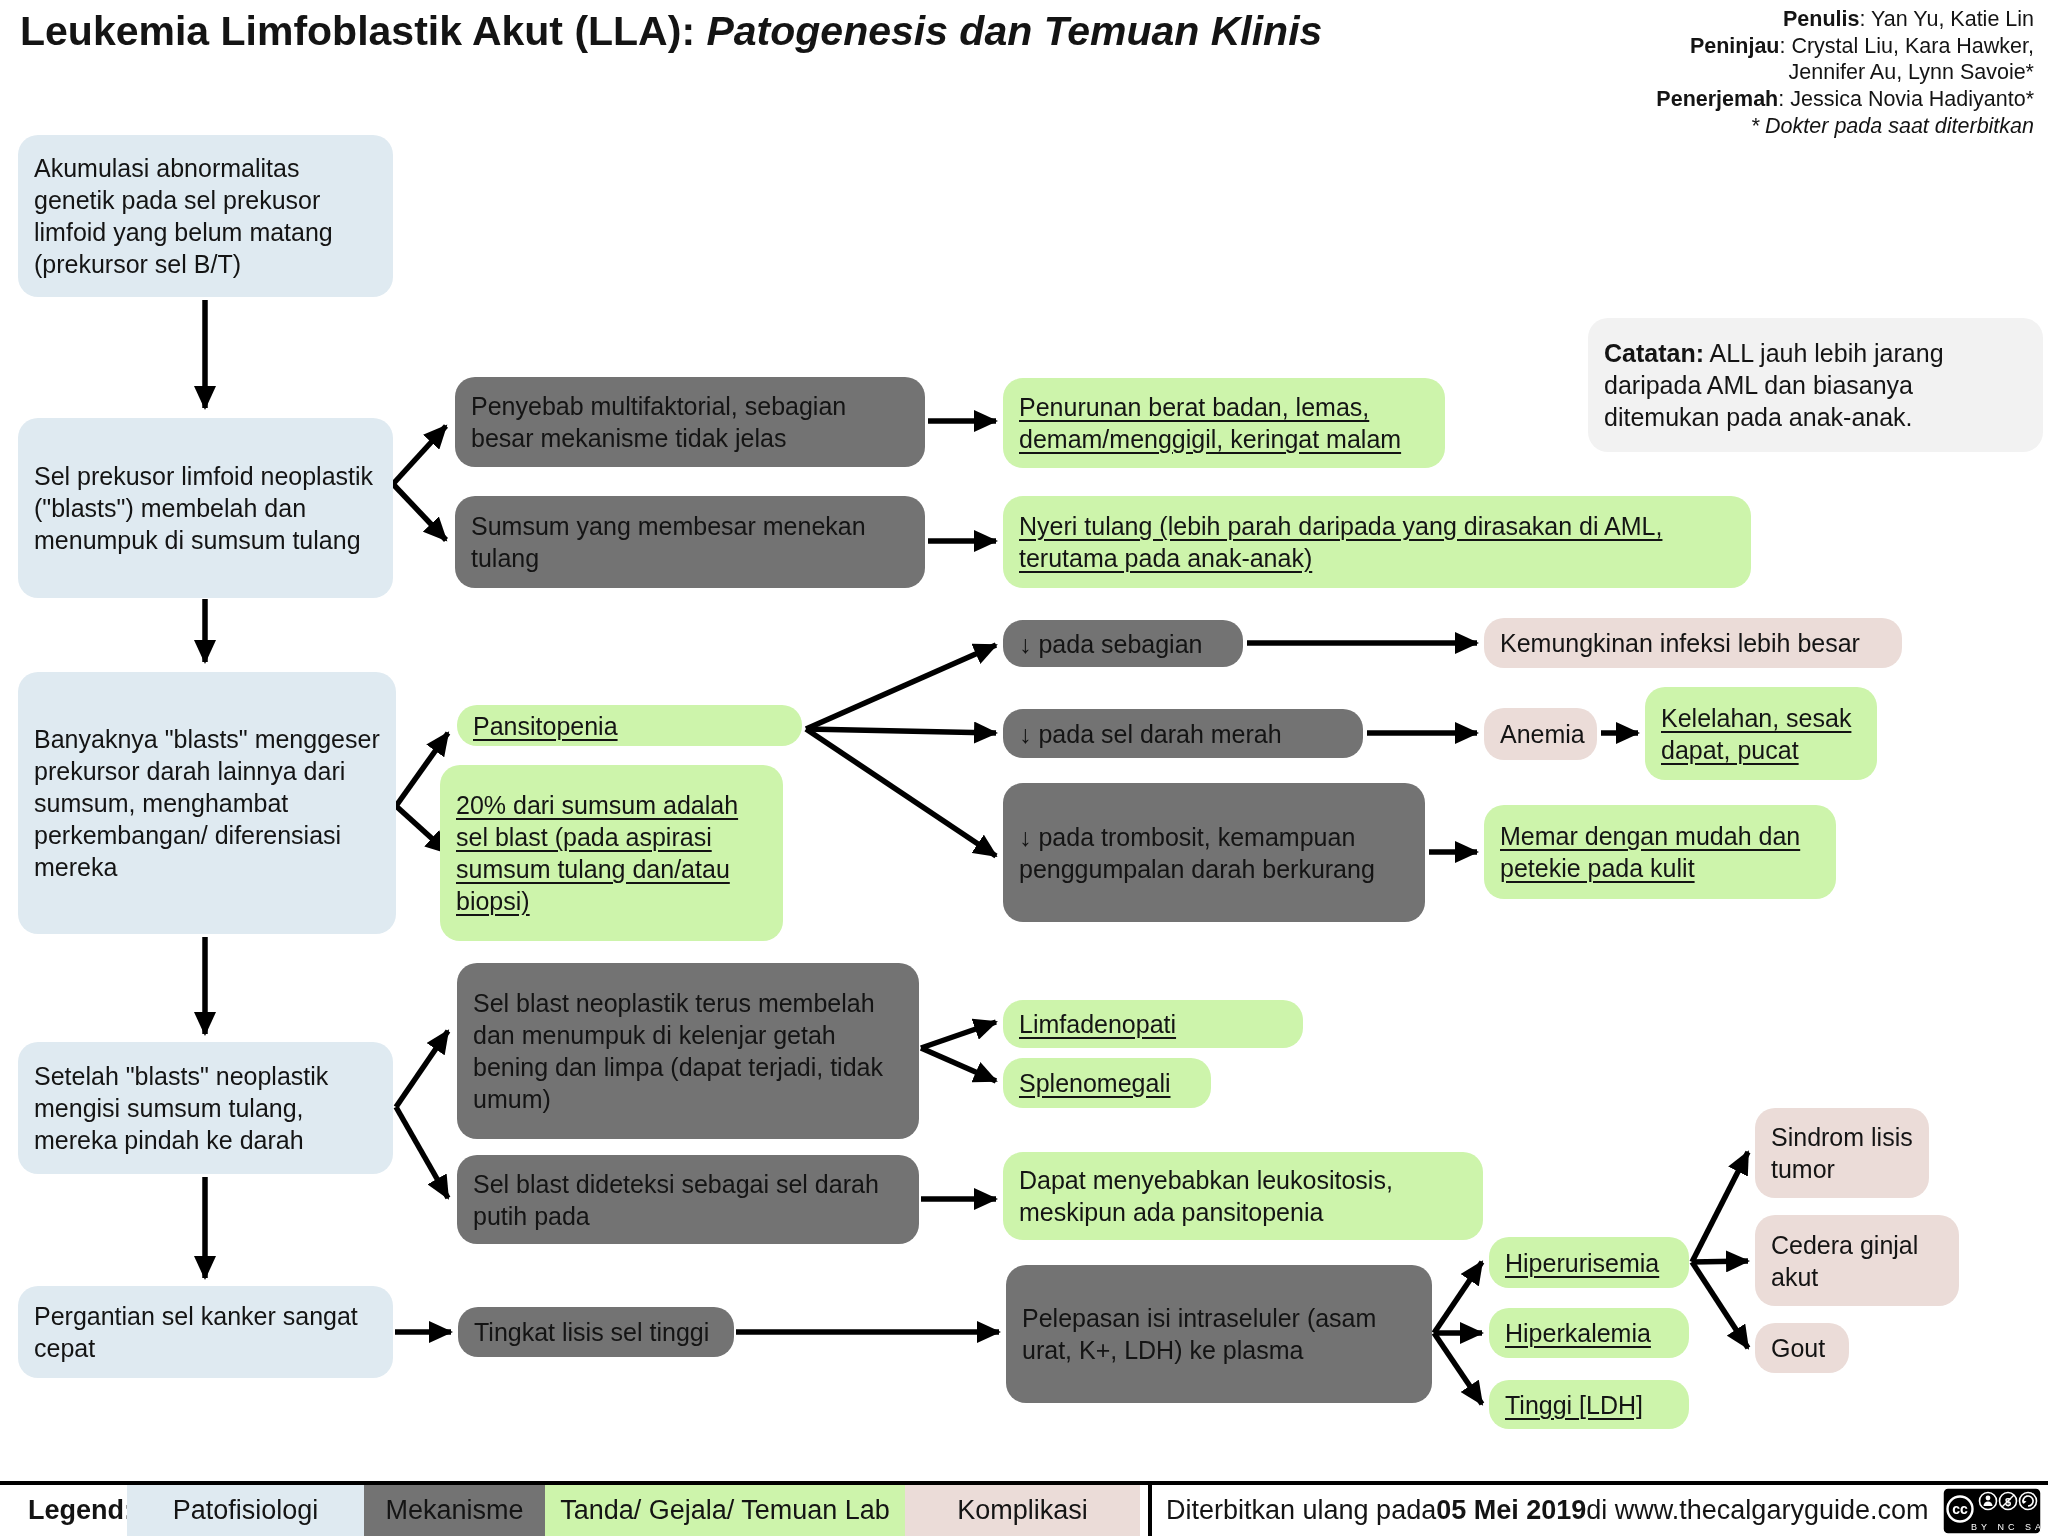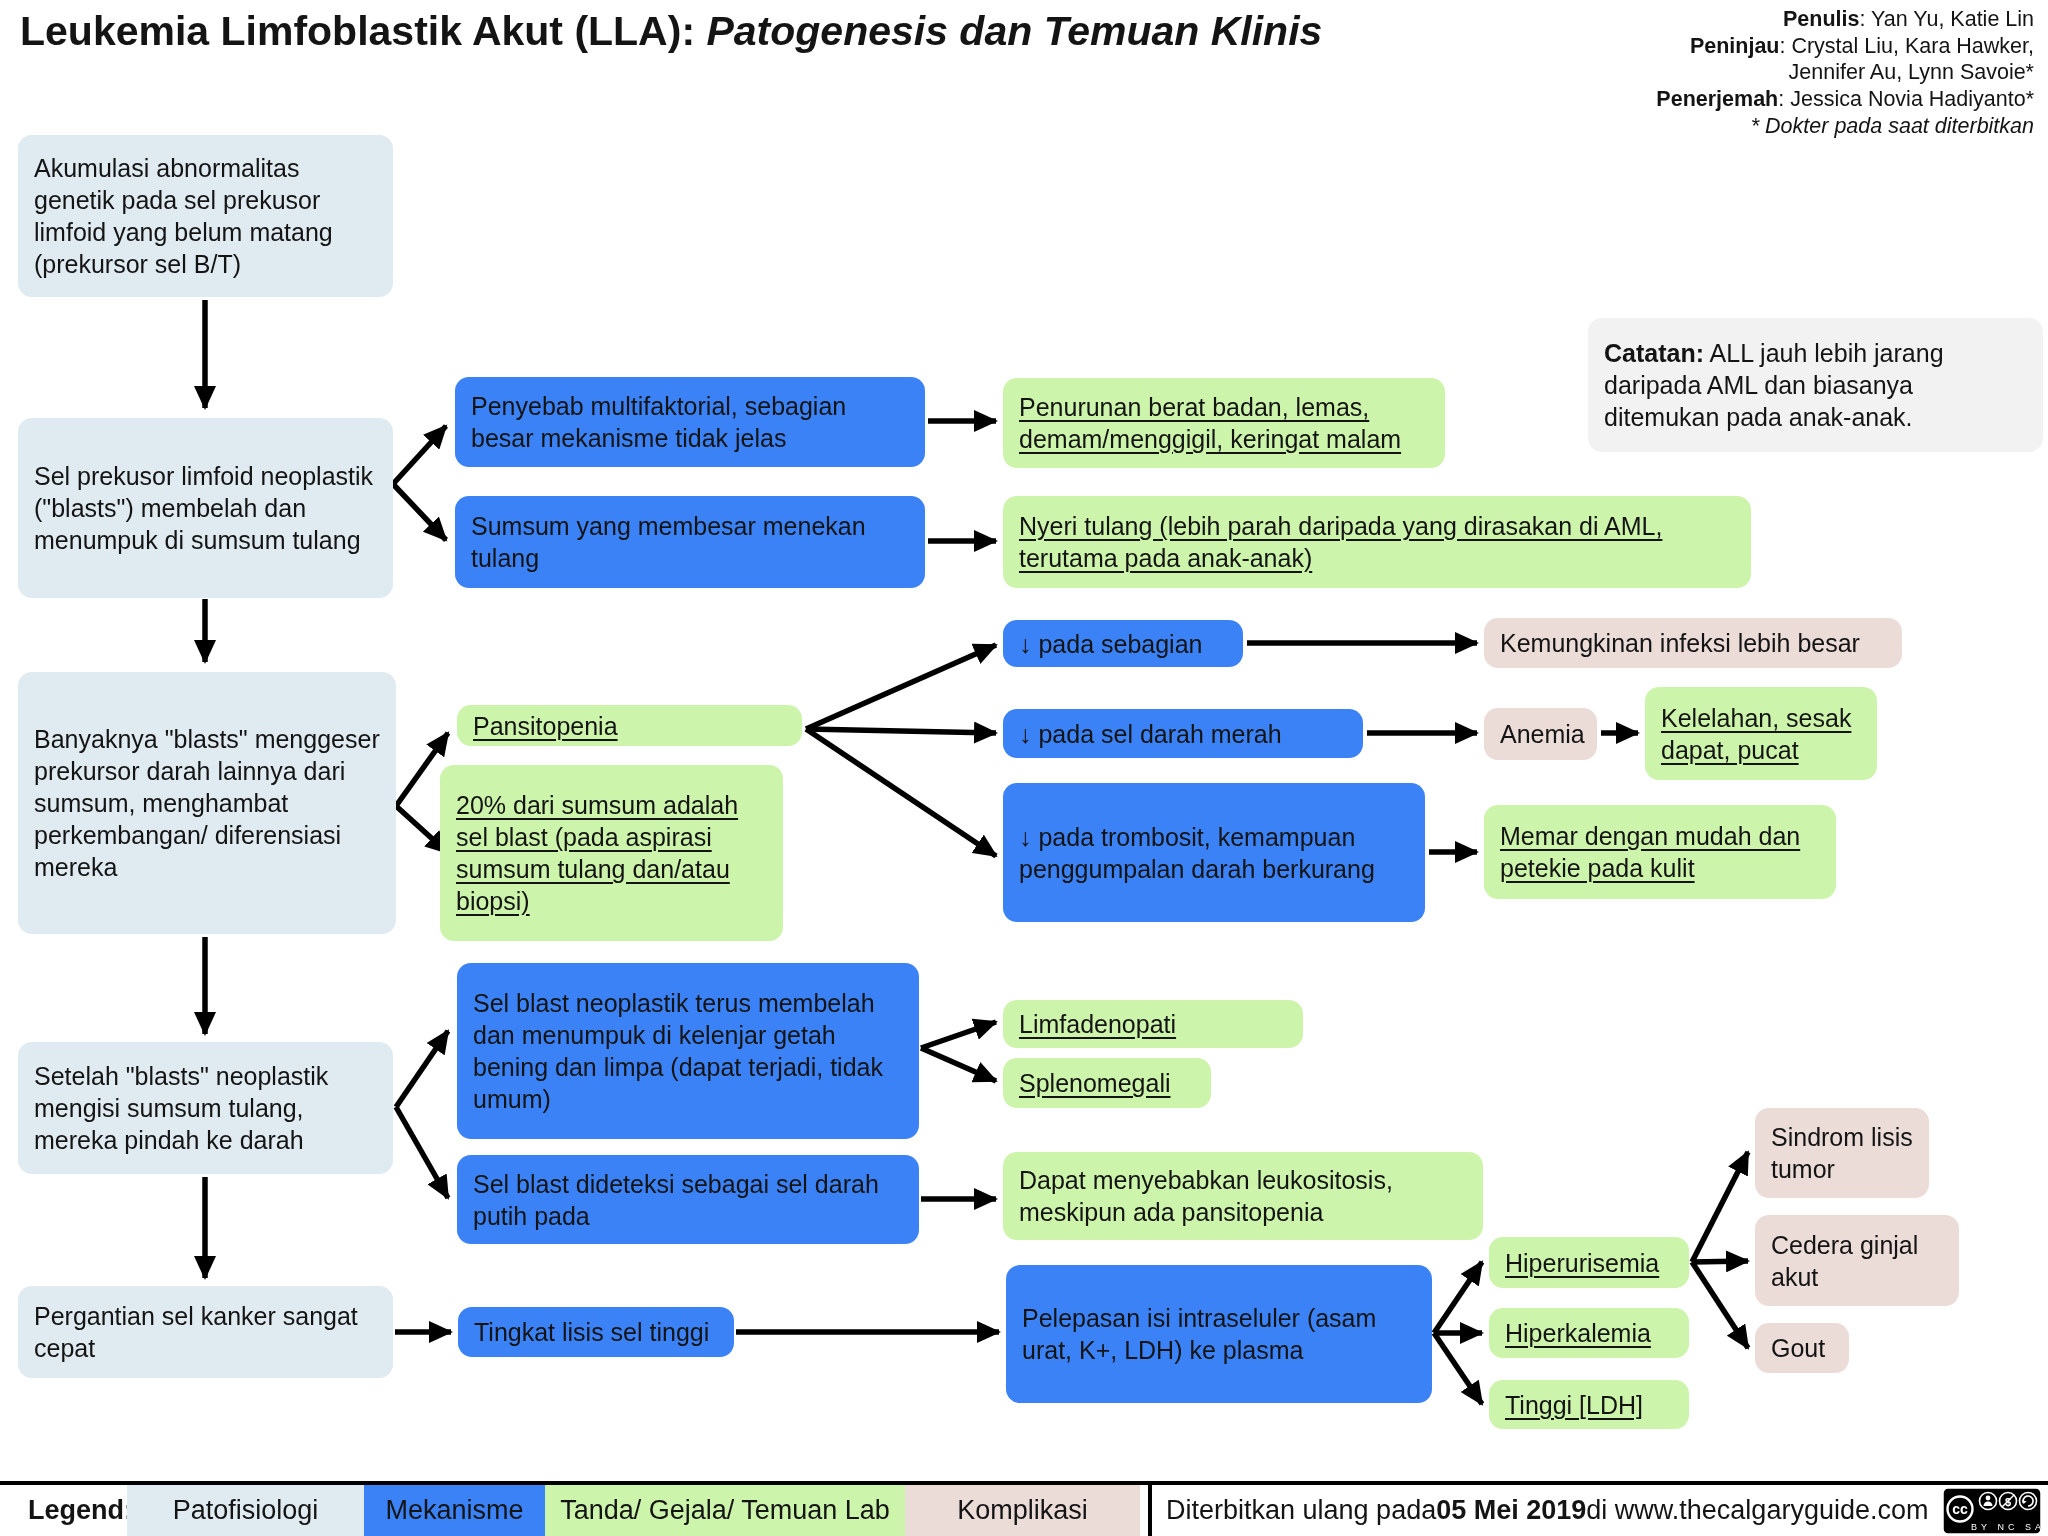--- a/index.html
+++ b/index.html
@@ -1,23 +1,23 @@
 <!DOCTYPE html>
 <html><head>
 <meta charset="utf-8">
 <style>
   html,body{margin:0;padding:0;background:#fff;}
   body{width:2048px;height:1536px;position:relative;overflow:hidden;
        font-family:"Liberation Sans",sans-serif;color:#141414;}
   #canvas{position:absolute;inset:0;width:2048px;height:1536px;}
   .layer{position:absolute;left:0;top:0;}
   .node{position:absolute;display:flex;align-items:center;box-sizing:border-box;
-        padding:12px 16px;border-radius:14px;font-size:25px;line-height:1.28;}
+        padding:12px 16px;border-radius:20px;font-size:25px;line-height:1.28;}
   .patho{background:#dfeaf1;}
-  .mech{background:#3b82f6;}
+  .mech{background:#737373;}
   .sign{background:#cdf4ab;}
   .comp{background:#ebdcd8;}
   .noteBox{background:#f2f2f2;}
   .u{text-decoration:underline;text-decoration-thickness:2px;text-underline-offset:4px;}
   #title{position:absolute;left:20px;top:8px;font-size:41px;font-weight:bold;white-space:nowrap;}
   #title .it{font-style:italic;margin-top:9px;}
   #credits{position:absolute;right:14px;top:6px;text-align:right;font-size:21.5px;line-height:1.24;}
   #credits b{font-weight:bold;}
   #credits .it{font-style:italic;}
   #note{left:1588px;top:318px;width:455px;height:134px;font-size:25px;}

